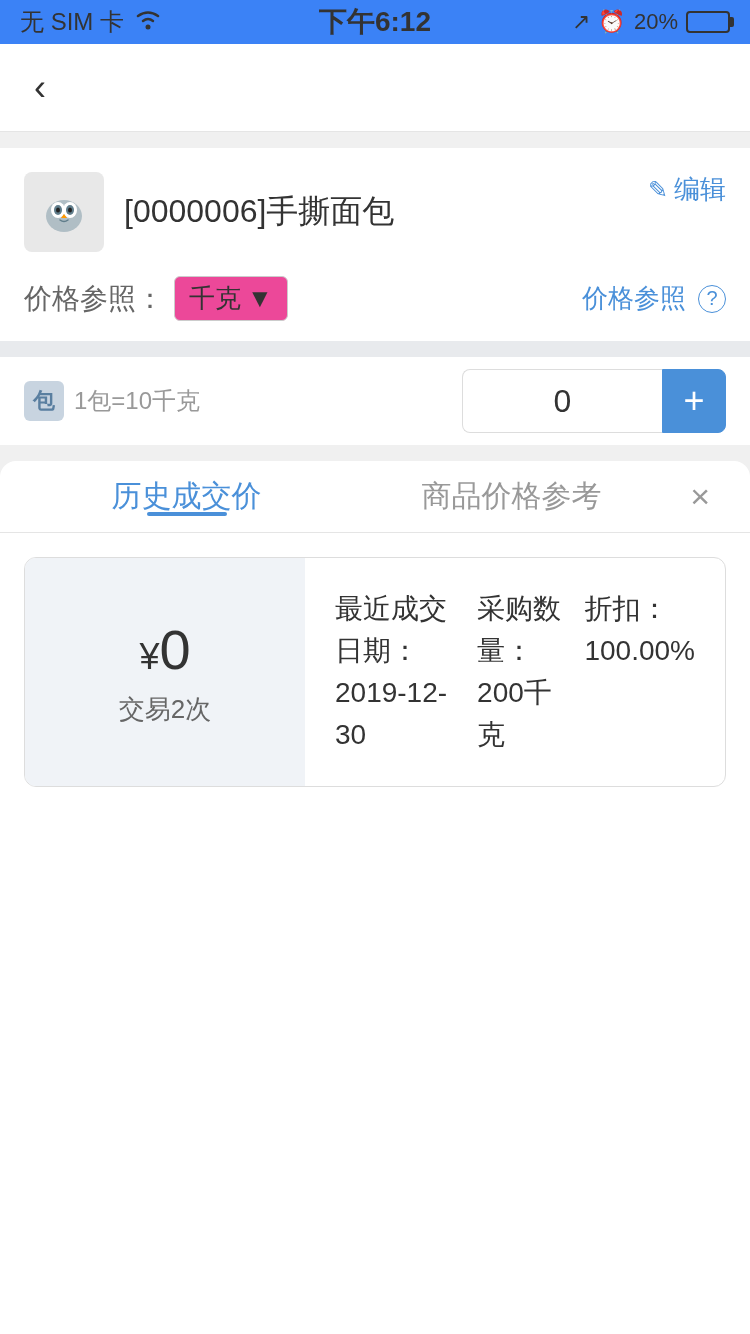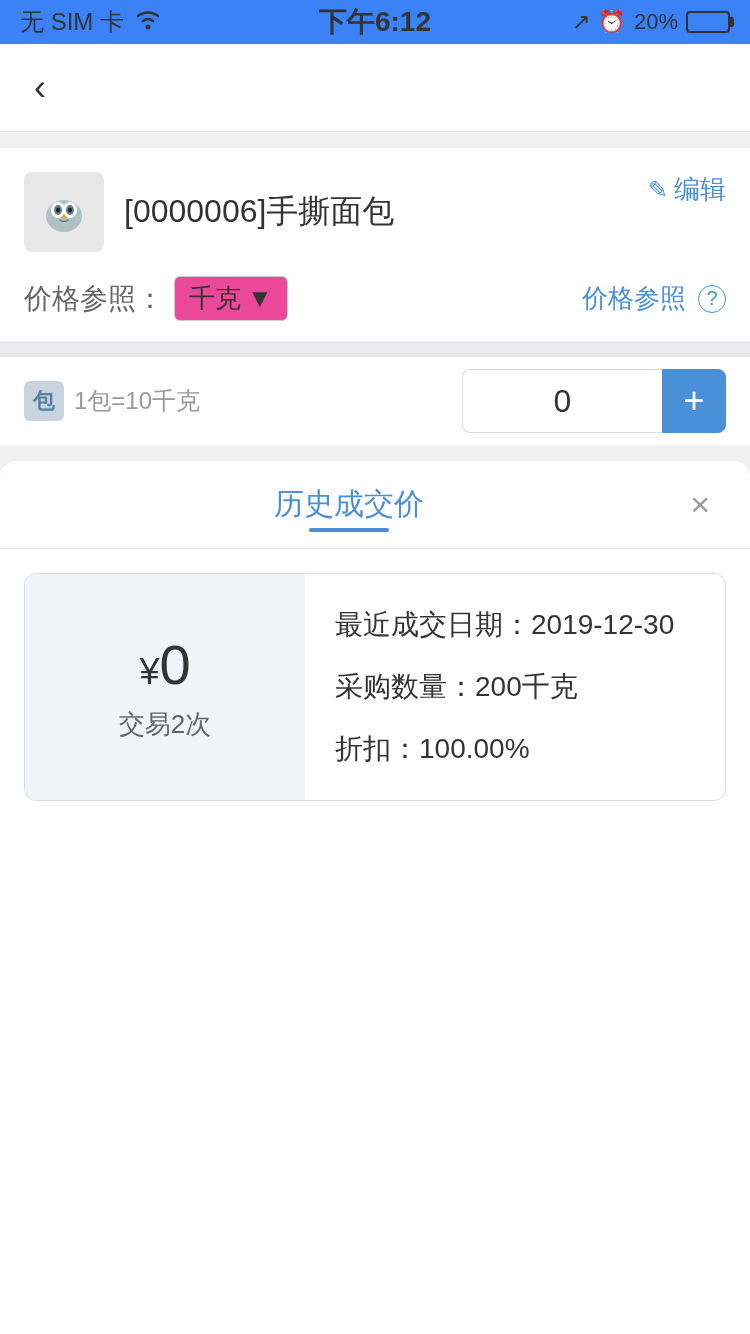--- a/index.html
+++ b/index.html
@@ -257,21 +257,21 @@
       background: #fff;
       margin-top: 16px;
       border-top-left-radius: 16px;
       border-top-right-radius: 16px;
     }
     .tab-bar {
       display: flex;
       align-items: center;
       padding: 16px 24px;
       border-bottom: 1px solid #e5e5e5;
-      height: 88px;
+      height: 72px;
     }
     .tab-item {
       flex: 1;
       display: flex;
       flex-direction: column;
       align-items: center;
       justify-content: center;
       height: 100%;
       font-size: 30px;
       cursor: pointer;
@@ -330,21 +330,21 @@
     }
     .price-trade-count {
       font-size: 26px;
       color: #666;
       margin-top: 10px;
     }
     .price-card-right {
       flex: 1;
       padding: 30px 30px;
       display: flex;
-      flex-direction: column;
+      flex-direction: row;
       gap: 20px;
       justify-content: center;
     }
     .price-detail-row {
       font-size: 28px;
       color: #333;
       line-height: 1.5;
     }
 
     
@@ -435,20 +435,23 @@
   <div class="qty-input-group">
     <input class="qty-input" type="text" value="0" style="">
     <button class="qty-plus-btn">+</button>
   </div>
 </div>
 
 <div class="tab-section">
   <div class="tab-bar">
     <div class="tab-item active">
       <span>历史成交价</span>
+    </div>
+    <div class="tab-item">
+      <span>商品价格参考</span>
     </div>
     <span class="tab-close">×</span>
   </div>
 
   <div class="price-card-container">
     <div class="price-card">
       <div class="price-card-left">
         <div class="price-value">
           <span class="price-currency">¥</span><span>0</span>
         </div>

